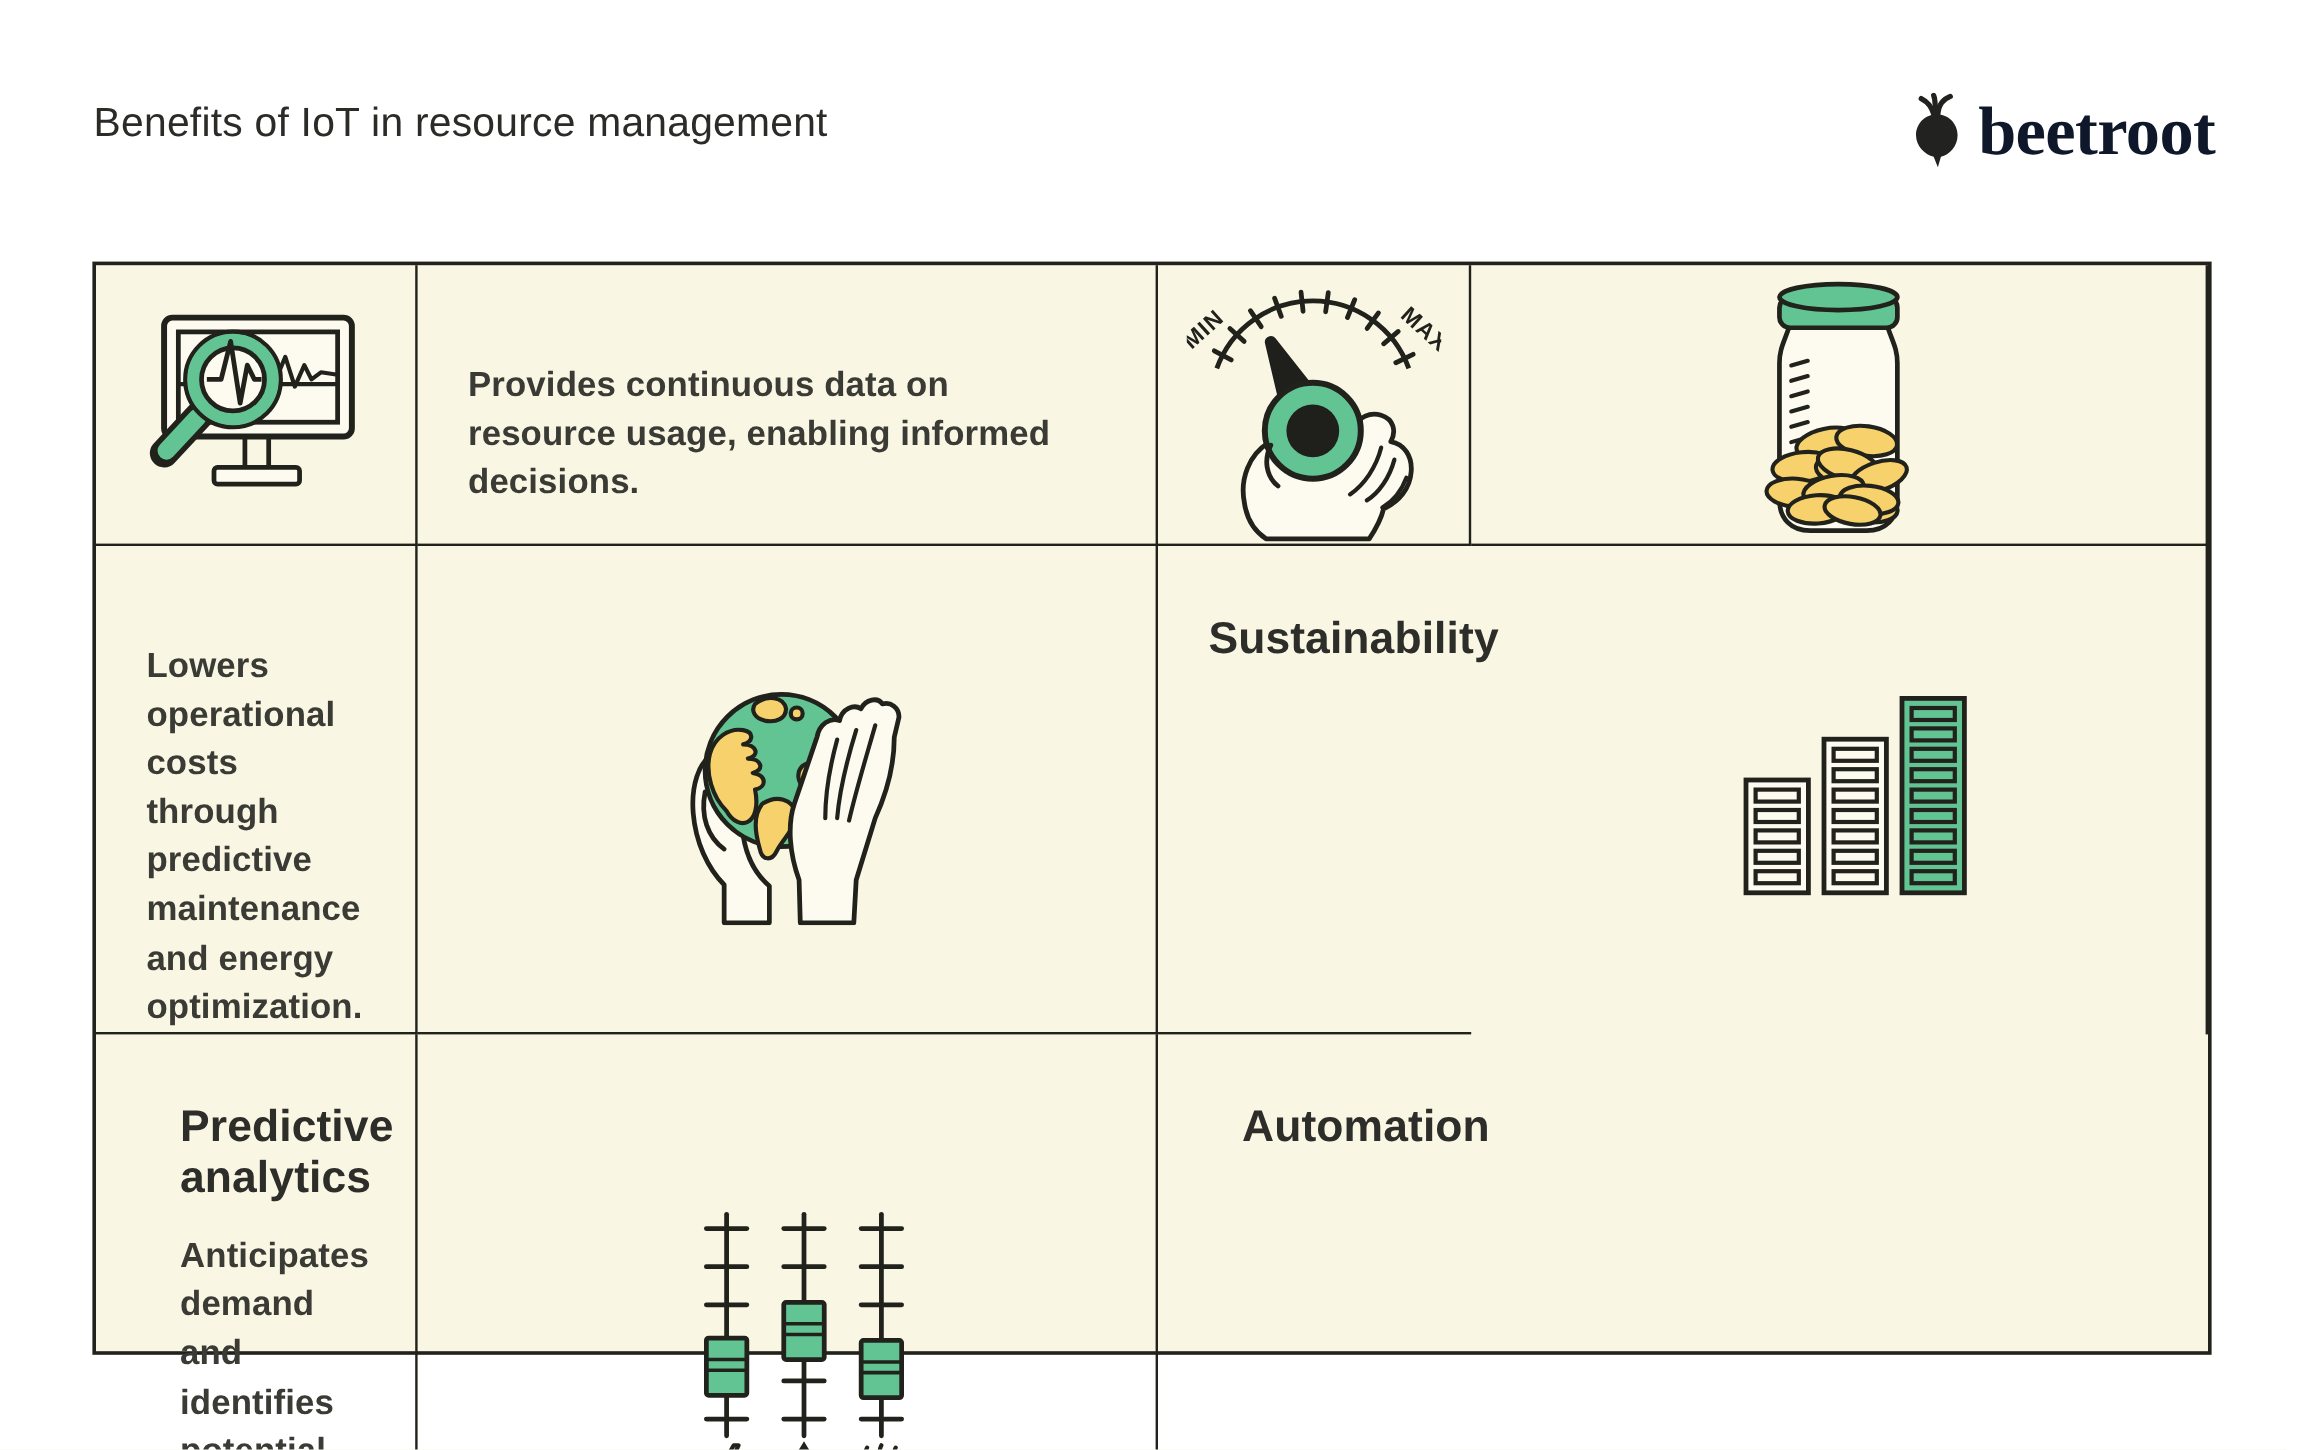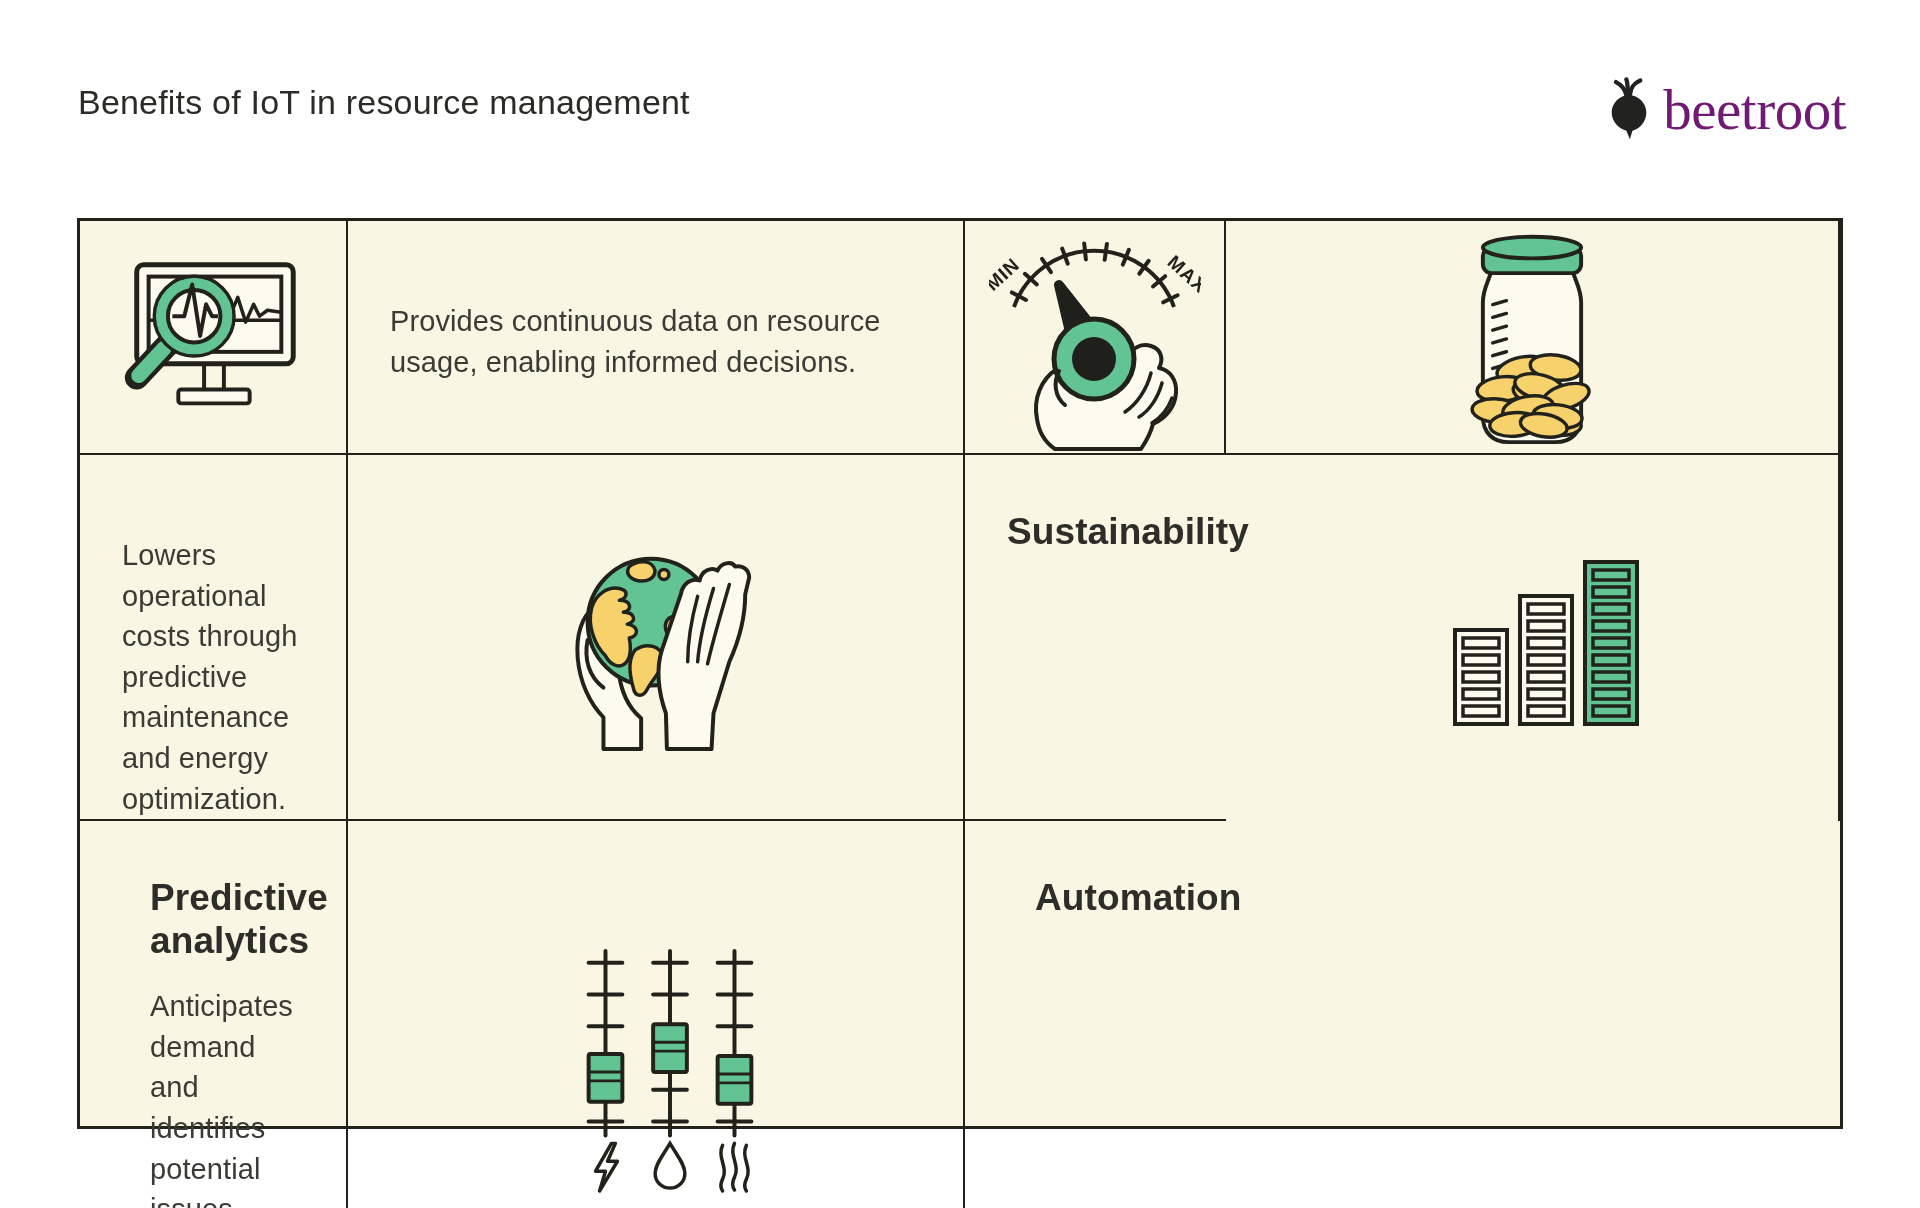--- a/index.html
+++ b/index.html
@@ -18,22 +18,22 @@
     font-size:34px; font-weight:500; letter-spacing:0.2px;
     color:#2b2b28; margin:0; line-height:1.1;
   }
   .logo {
     position:absolute; right:74px; top:72px; height:74px;
     display:flex; align-items:center;
   }
   .logo svg { display:block; }
   .logo-text {
     font-family:"Liberation Serif","DejaVu Serif",serif;
-    font-weight:400; font-size:57px; line-height:1;
-    color:#701a75; letter-spacing:-0.5px; margin-left:8px;text-align:right;
+    font-weight:700; font-size:57px; line-height:1;
+    color:#0f172a; letter-spacing:-0.5px; margin-left:8px;text-align:right;
   }
 
   
   .benefits-grid {
     position:absolute; left:77px; top:218px;
     width:1766px; height:911px;
     border:3px solid #22221c;
     background:#faf6e4;
     display:grid;
     grid-template-columns:268px 617px 261px 1fr;
@@ -45,21 +45,21 @@
 
   .icon-cell { display:flex; align-items:center; justify-content:center; }
   .icon-cell svg { display:block; }
 
   .text-cell { padding:56px 44px 0 42px; }
   .text-cell h2 {
     margin:0; font-size:37px; font-weight:600;
     color:#2d2d29; letter-spacing:0.1px; line-height:1.15;
   }
   .text-cell p {
-    margin:24px 0 0 0; font-size:29px; font-weight:400;
+    margin:24px 0 0 0; font-size:29px; font-weight:700;
     color:#3b3b36; line-height:1.4; letter-spacing:0.1px;
   }
 
   .dial-label {
     font-family:"Liberation Sans","DejaVu Sans",sans-serif;
     font-size:19px; font-weight:700; letter-spacing:1px; fill:#22221c;
   }
 </style>
 </head>
 <body>

